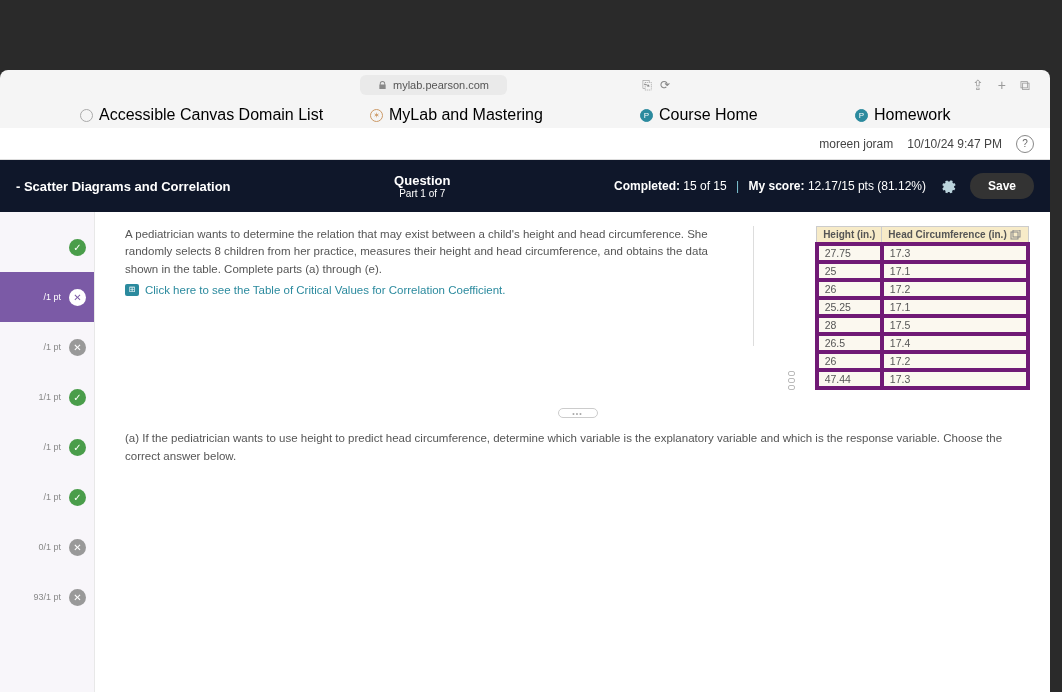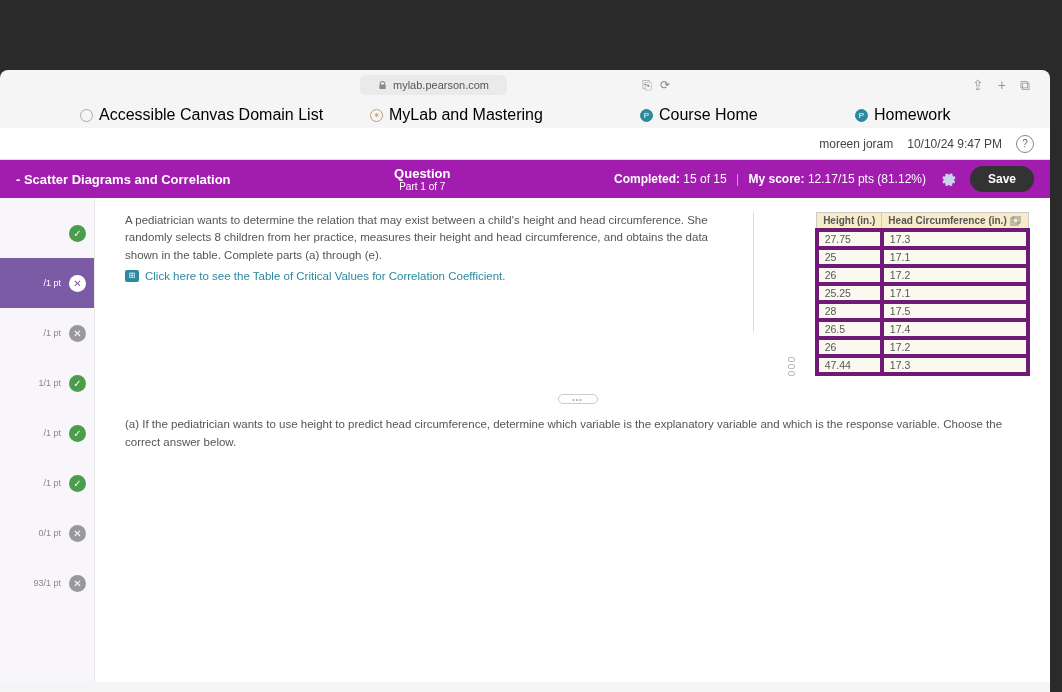--- a/index.html
+++ b/index.html
@@ -10,21 +10,21 @@
   .lock { width: 9px; height: 9px; display: inline-block; }
   .addr-icon-grp { position: absolute; right: 380px; display: flex; gap: 8px; color: #888; font-size: 12px; }
   .addr-right-icons { position: absolute; right: 20px; display: flex; gap: 14px; color: #999; font-size: 14px; }
   .tab-item { display: flex; align-items: center; gap: 6px; margin-right: 140px; }
   .tab-item:last-child { margin-right: 0; }
   .tab-item .dot { width: 13px; height: 13px; border-radius: 50%; border: 1px solid #aaa; display:flex; align-items:center; justify-content:center; font-size:8px; }
   .tab-root { position: relative; width: 100%; height: 28px; }
   .tab-pos { position: absolute; top: 6px; }
   .user-row { height: 32px; display: flex; align-items: center; justify-content: flex-end; padding: 0 16px; gap: 14px; font-size: 12px; color: #444; background: #fff; border-bottom: 1px solid #ddd; }
   .q-circ { width: 18px; height: 18px; border: 1px solid #888; border-radius: 50%; display: flex; align-items: center; justify-content: center; font-size: 10px; color: #666; }
-  .teal-bar { background: #a21caf; color: #fff; height: 38px; display: flex; align-items: center; padding: 0 16px; font-size: 13px; gap: 33px; }
+  .teal-bar { background: #0f172a; color: #fff; height: 52px; display: flex; align-items: center; padding: 0 16px; font-size: 13px; gap: 33px; }
   .teal-title { font-weight: bold; flex: 0 0 auto; }
   .teal-center { text-align: center; flex: 1; }
   .teal-center .q { font-weight: bold; font-size: 13px; }
   .teal-center .sub { font-size: 10px; }
   .teal-right { display: flex; align-items: center; gap: 14px; font-size: 12px; }
   .save-btn { background: #333; color: #fff; border-radius: 16px; padding: 6px 18px; font-size: 12px; font-weight: bold; }
   .gear { width: 16px; height: 16px; }
   .content-wrap { display: flex; background: #fff; height: calc(100% - 138px); }
   .sidebar { width: 95px; background: #f8f6fa; border-right: 1px solid #e8e8e8; padding-top: 10px; position: relative; }
   .side-row { height: 50px; display: flex; align-items: center; justify-content: flex-end; padding-right: 8px; gap: 8px; font-size: 9px; color: #777; }

